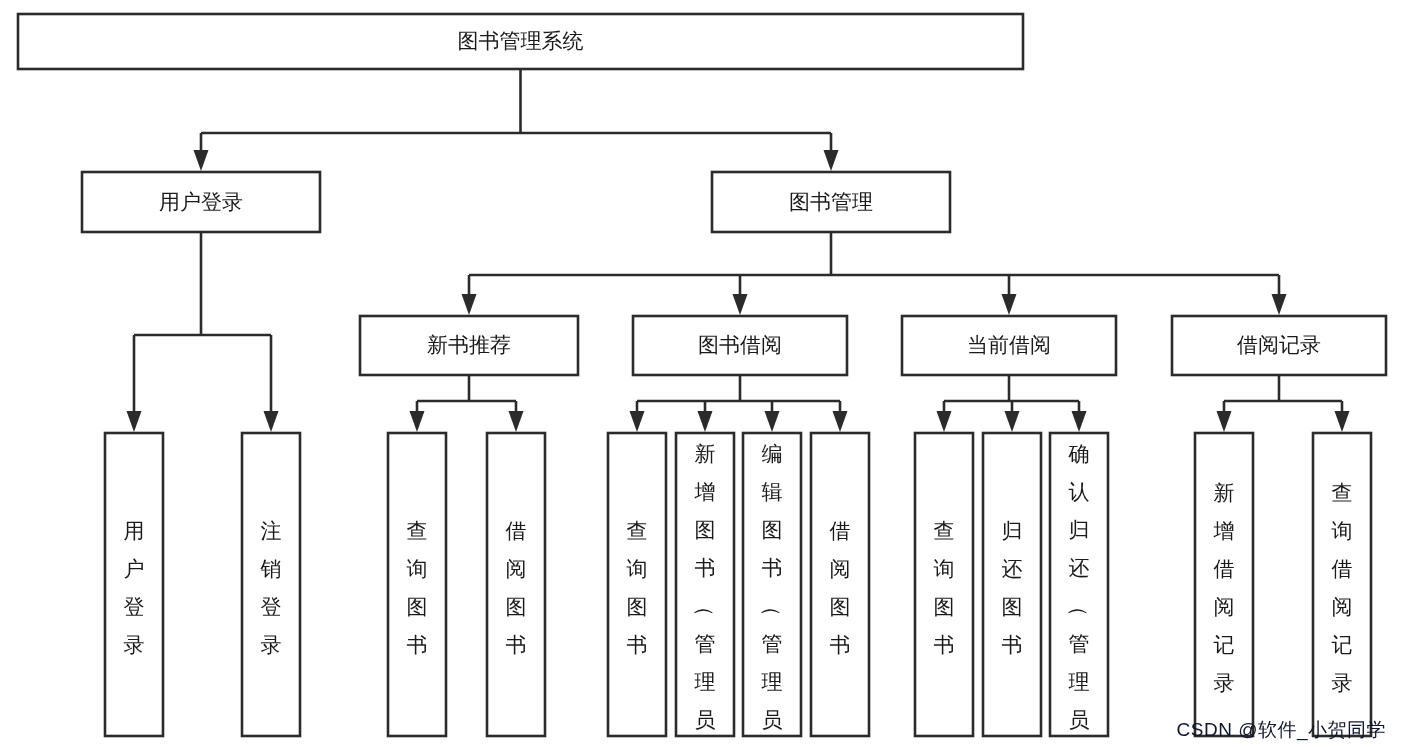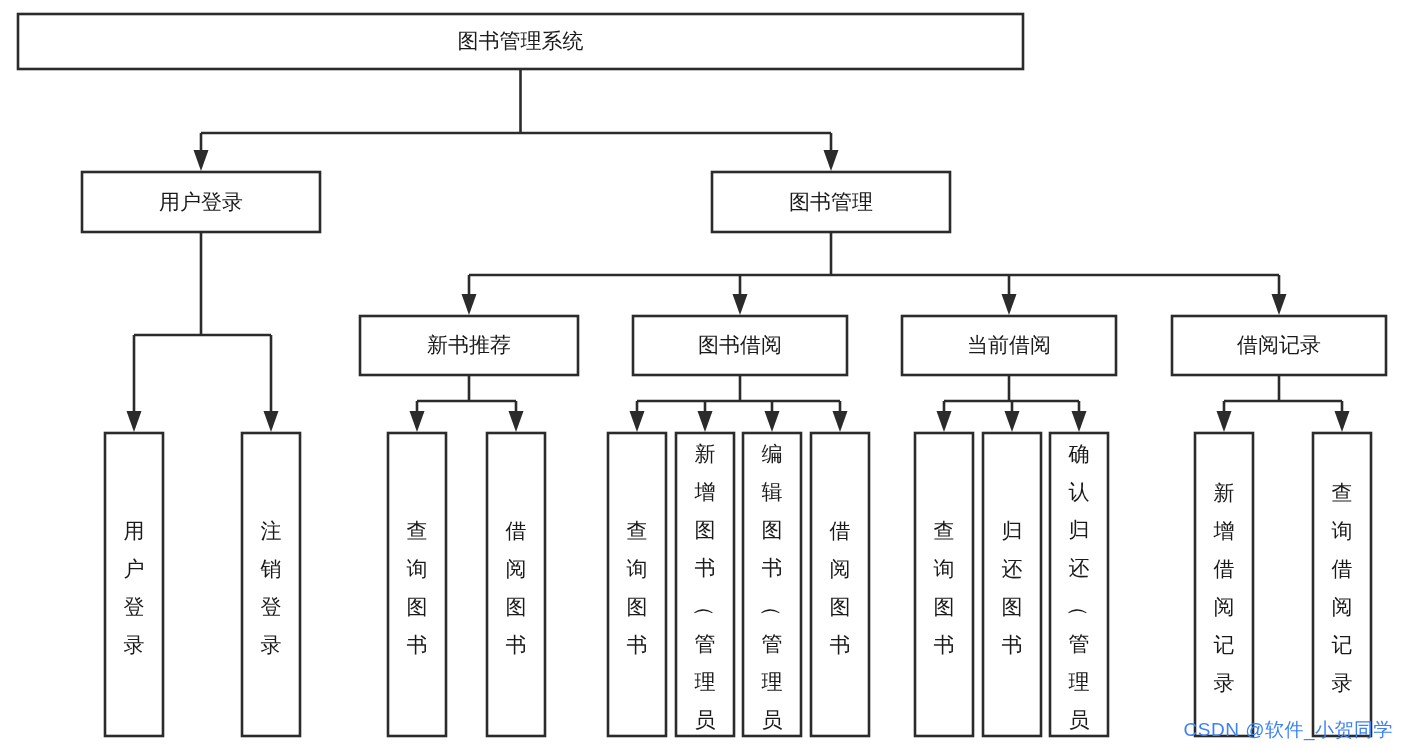--- a/index.html
+++ b/index.html
@@ -53,25 +53,25 @@
   }
   .node-label-v {
     font-family: "Liberation Sans", "DejaVu Sans", sans-serif;
     font-size: 21px;
     fill: #1a1a1a;
     text-anchor: middle;
     white-space: pre;
   }
   .watermark {
     position: absolute;
-    right: 12px;
+    right: 19px;
     bottom: 4px;
     font-family: "Liberation Sans", "DejaVu Sans", sans-serif;
     font-size: 19px;
-    color: #3b82f6;
+    color: #0f172a;
     letter-spacing: 0.5px;
     user-select: none;
     pointer-events: none;
     white-space: nowrap;
   }
 </style>
 </head>
 <body>
 
 <div id="diagram-root">

